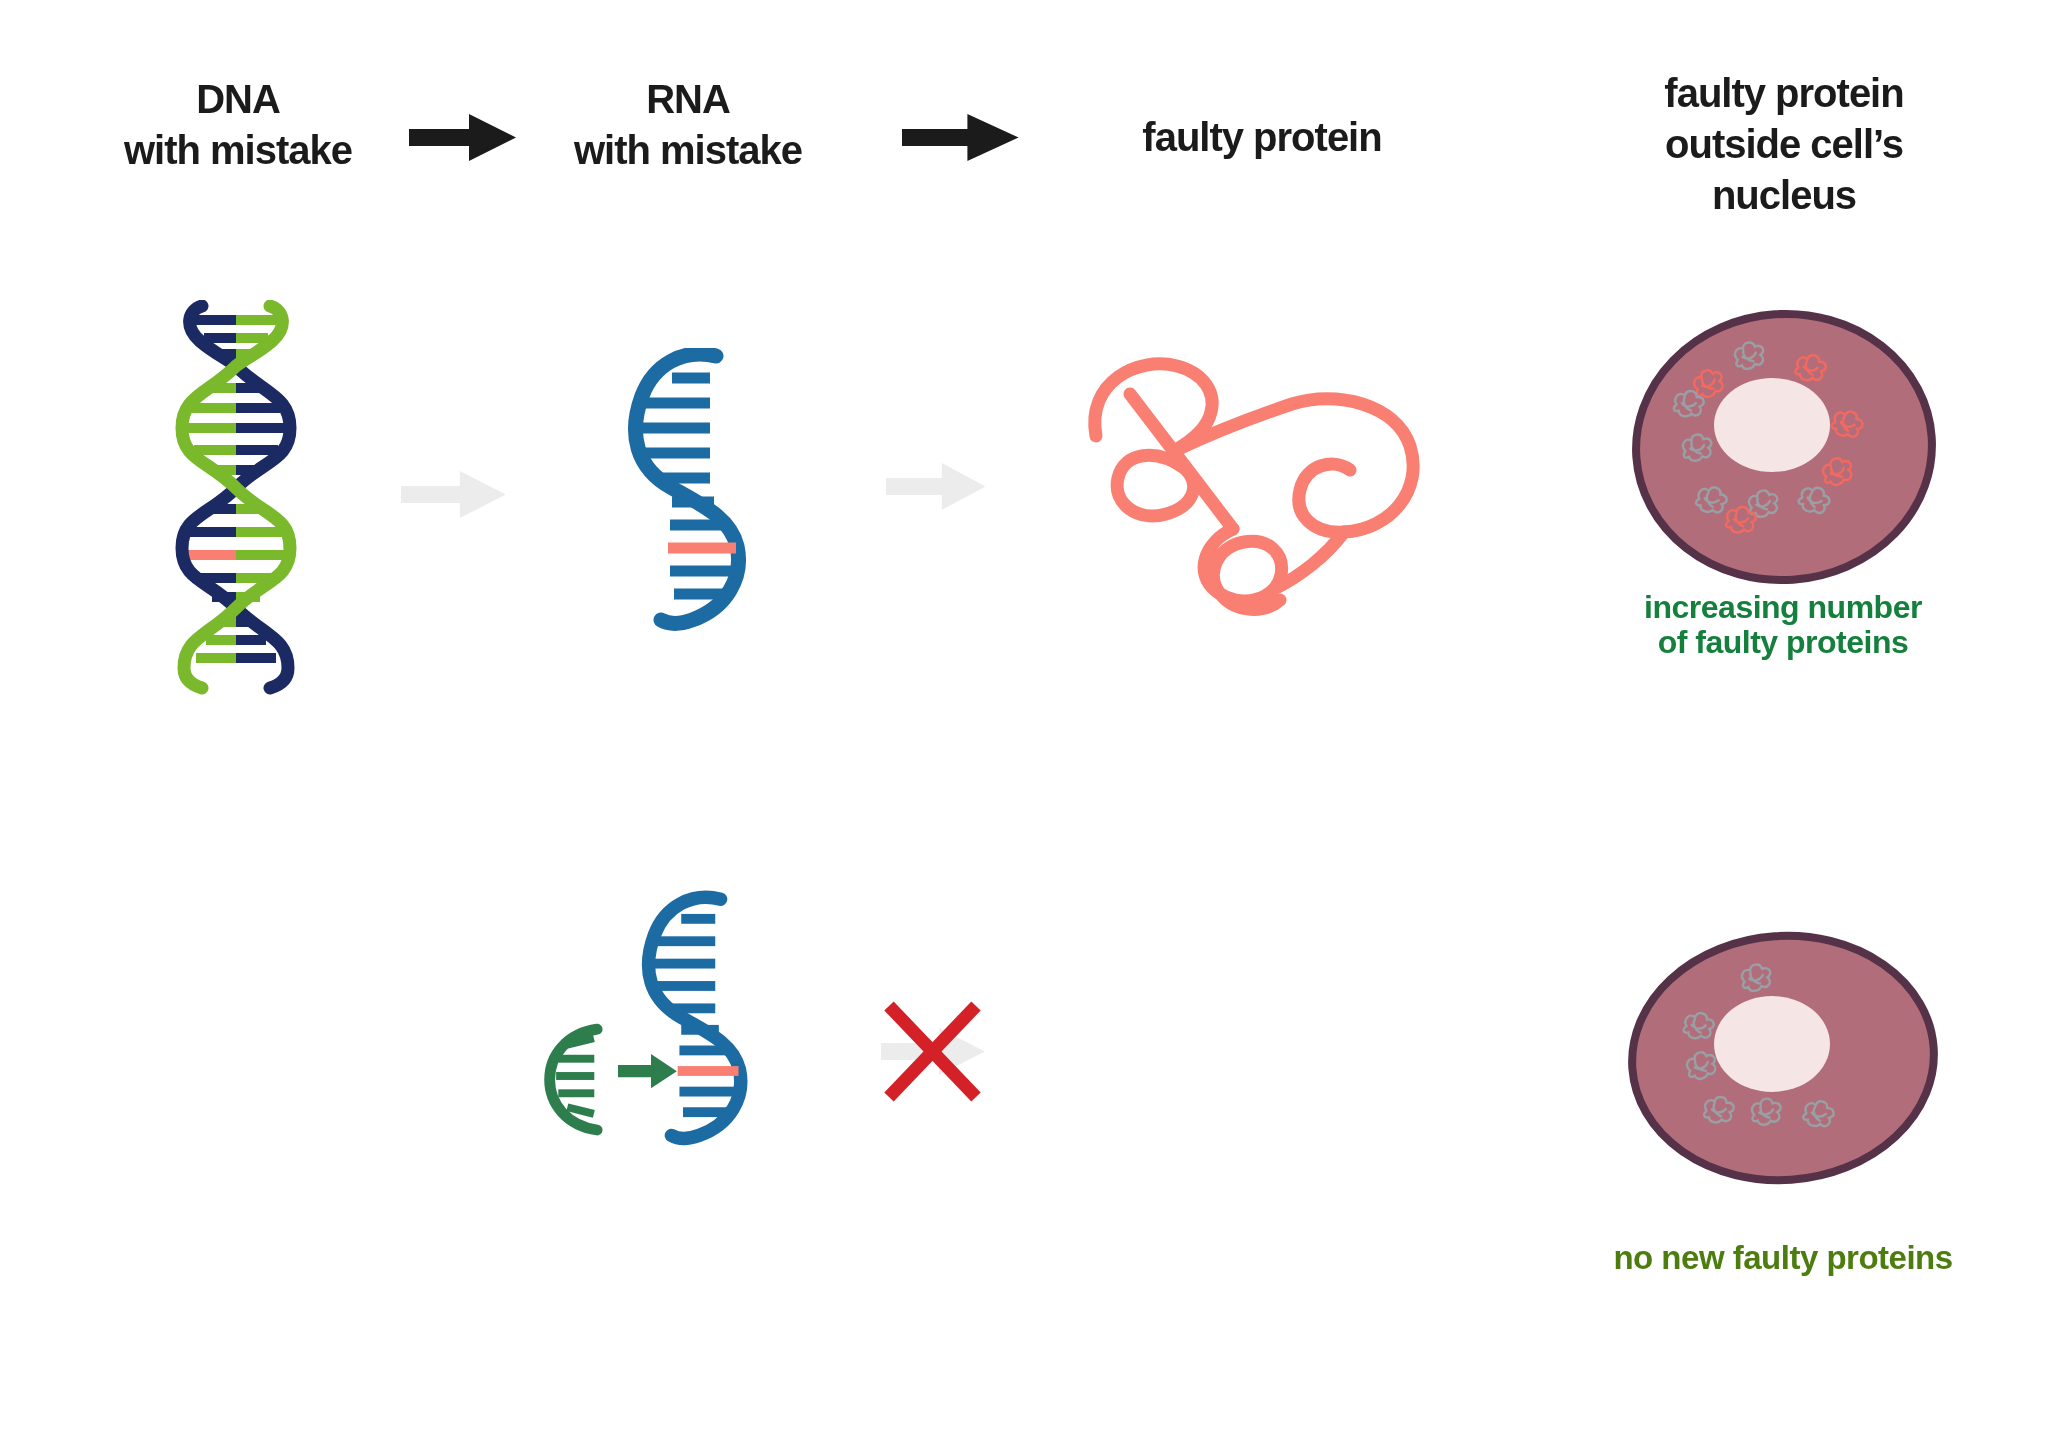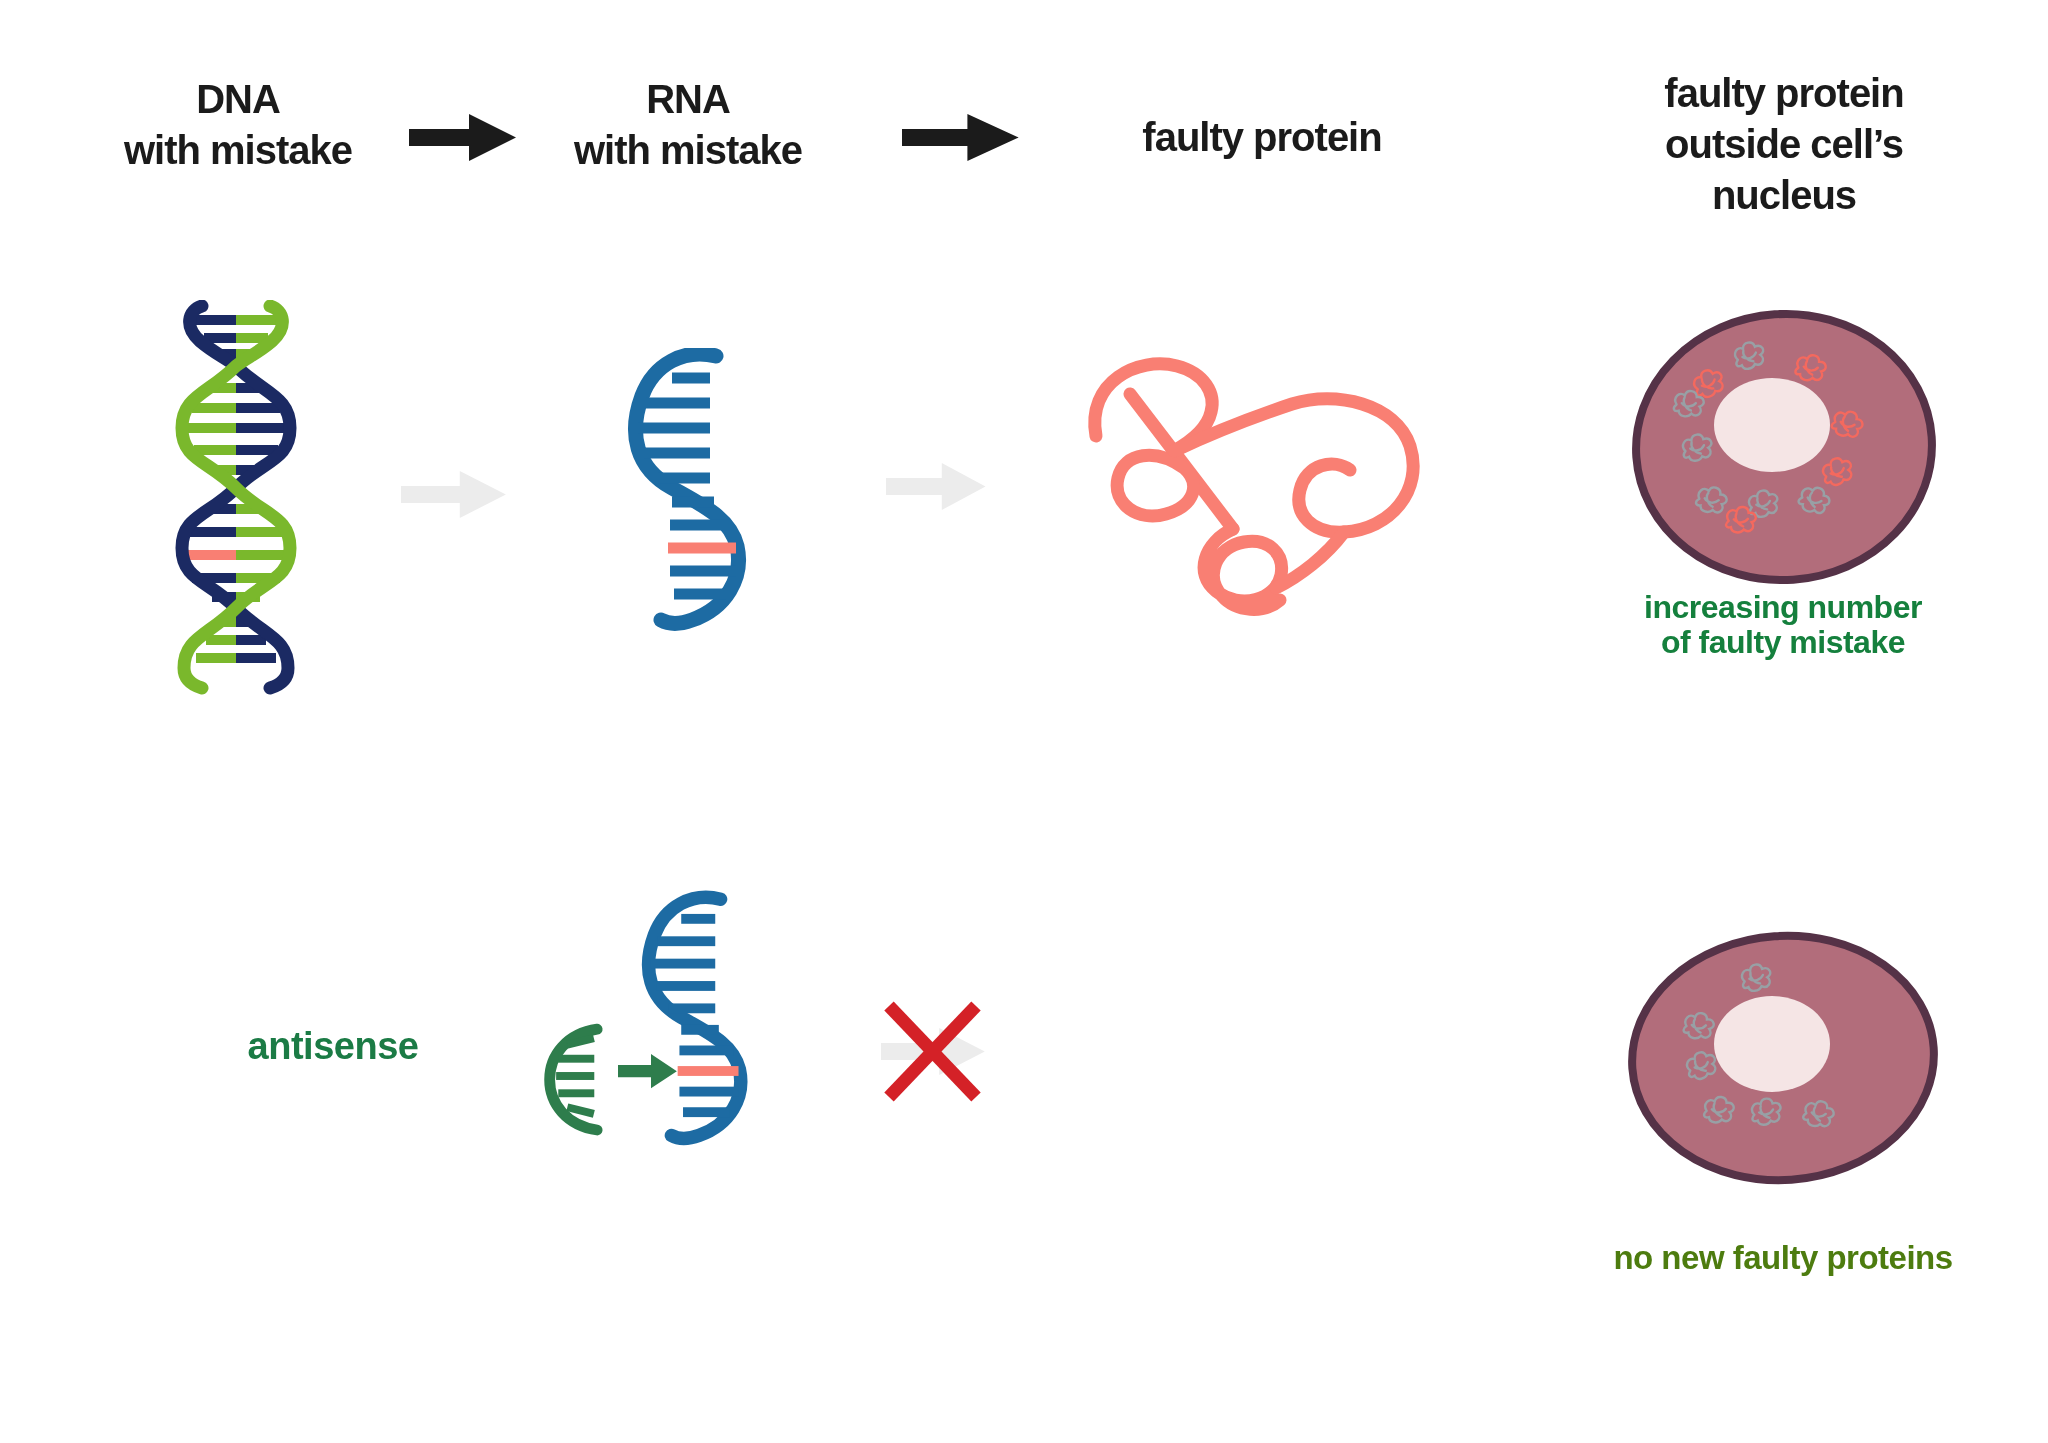--- a/index.html
+++ b/index.html
@@ -162,25 +162,24 @@
       <use href="#mini-protein" stroke="#f4695e" transform="translate(192,150) rotate(-14 18 15)"></use>
       <use href="#mini-protein" stroke="#98a0a5" transform="translate(67,178) rotate(16 18 15)"></use>
       <use href="#mini-protein" stroke="#98a0a5" transform="translate(118,182) rotate(-8 18 15)"></use>
       <use href="#mini-protein" stroke="#f4695e" transform="translate(96,198) rotate(6 18 15)"></use>
       <use href="#mini-protein" stroke="#98a0a5" transform="translate(170,178) rotate(22 18 15)"></use>
     </g>
   </svg>
 
   <div class="cap cap-salmon" style="left:1580px;top:590px;width:350px;">
     <span class="line">increasing number</span>
-    <span class="line">of faulty mistake</span>
+    <span class="line">of faulty proteins</span>
   </div>
 
   <div class="cap cap-green" style="left:110px;top:1022px;width:390px;">
-    <span class="line">antisense</span>
   </div>
 
   <svg class="abs" style="left:505px;top:882px;" width="290" height="270" viewBox="0 0 290 270">
     <use href="#rna-motif" transform="translate(82,10) scale(0.895)"></use>
     <use href="#aso-crescent" transform="translate(8,140) scale(0.72)"></use>
     <use href="#arrow-shape" fill="#2e7d4c" transform="translate(85,172) scale(0.55,0.73)"></use>
   </svg>
 
   <svg class="abs" style="left:845px;top:990px;" width="125" height="120" viewBox="0 0 125 120">
     <use href="#arrow-shape" fill="#ececec" transform="translate(8,38) scale(0.97,1)"></use>

